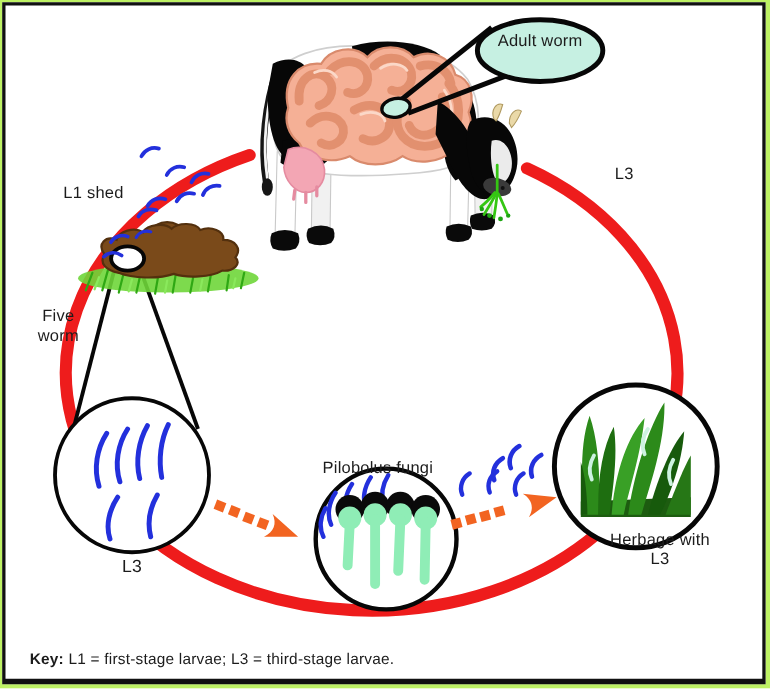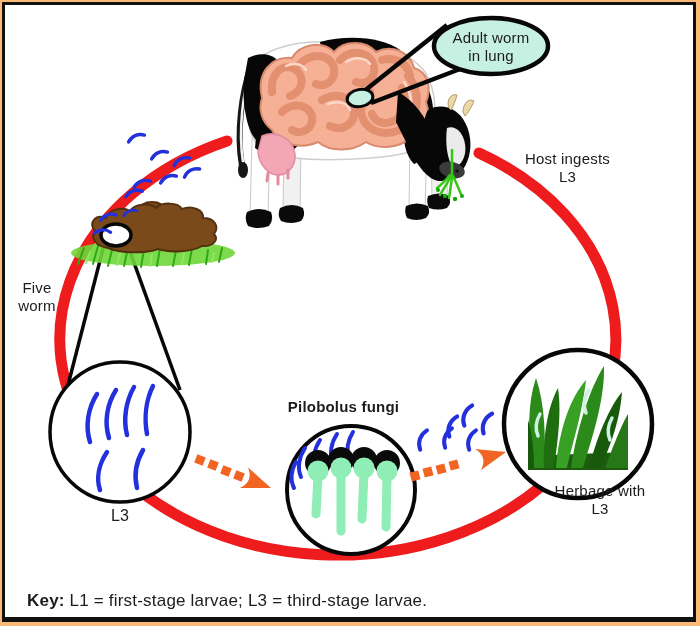--- a/index.html
+++ b/index.html
@@ -1,33 +1,33 @@
 <!DOCTYPE html>
 <html><head>
 <meta charset="utf-8">
 <style>
   html,body{margin:0;padding:0;background:#ffffff;}
   #stage{
-    position:relative;width:700px;height:626px;background:#fdba74;
+    position:relative;width:700px;height:626px;background:#bef264;
     font-family:"Liberation Sans", sans-serif;color:#1c1c1c;overflow:hidden;
     box-sizing:border-box;
   }
   #frame{
     position:absolute;left:2px;top:2px;width:694px;height:620px;
     border:3px solid #111;border-bottom-width:5px;box-sizing:border-box;
     background:#ffffff;
   }
   svg{position:absolute;left:0;top:0;}
   .lbl{
     position:absolute;font-size:15px;line-height:18px;text-align:center;
     color:#1c1c1c;letter-spacing:.2px;white-space:nowrap;
   }
   .lbl div{white-space:nowrap;}
   #key-line{
-    position:absolute;left:27px;top:591px;font-size:17px;color:#1c1c1c;
+    position:absolute;left:27px;top:591px;font-size:14px;color:#1c1c1c;
     letter-spacing:.2px;white-space:nowrap;
   }
   #key-line .b{font-weight:bold;}
 </style>
 </head>
 <body>
 
 <div id="stage">
   <div id="frame"></div>
 
@@ -259,37 +259,36 @@
       <use href="#larva" transform="translate(449,428) rotate(8)"></use>
       <use href="#larva" transform="translate(454,416) rotate(10) scale(1.05)"></use>
       <use href="#larva" transform="translate(469,405) rotate(10) scale(1.05)"></use>
       <use href="#larva" transform="translate(473,430) rotate(8)"></use>
       <use href="#larva" transform="translate(489,413) rotate(12) scale(1.05)"></use>
     </g>
   </svg>
 
   <div class="lbl" style="left:434px;top:29px;width:114px;">
     <div>Adult worm</div>
-    <div>in lung</div>
   </div>
 
   <div class="lbl" style="left:25px;top:167px;width:120px;">
-  </div>
-
-  <div class="lbl" style="left:0;top:279px;width:74px;">
+    <div>L1 shed</div>
+  </div>
+
+  <div class="lbl" style="left:16px;top:279px;width:74px;">
     <div>Five</div>
     <div>worm</div>
   </div>
 
   <div class="lbl" style="left:505px;top:150px;width:125px;">
-    <div>Host ingests</div>
     <div>L3</div>
   </div>
 
-  <div class="lbl" style="left:276px;top:398px;width:135px;font-weight:bold;">
+  <div class="lbl" style="left:276px;top:417px;width:135px;">
     <div>Pilobolus fungi</div>
   </div>
 
   <div class="lbl" style="left:90px;top:507px;width:60px;font-size:16px;">
     <div>L3</div>
   </div>
 
   <div class="lbl" style="left:535px;top:482px;width:130px;">
     <div>Herbage with</div>
     <div>L3</div>

